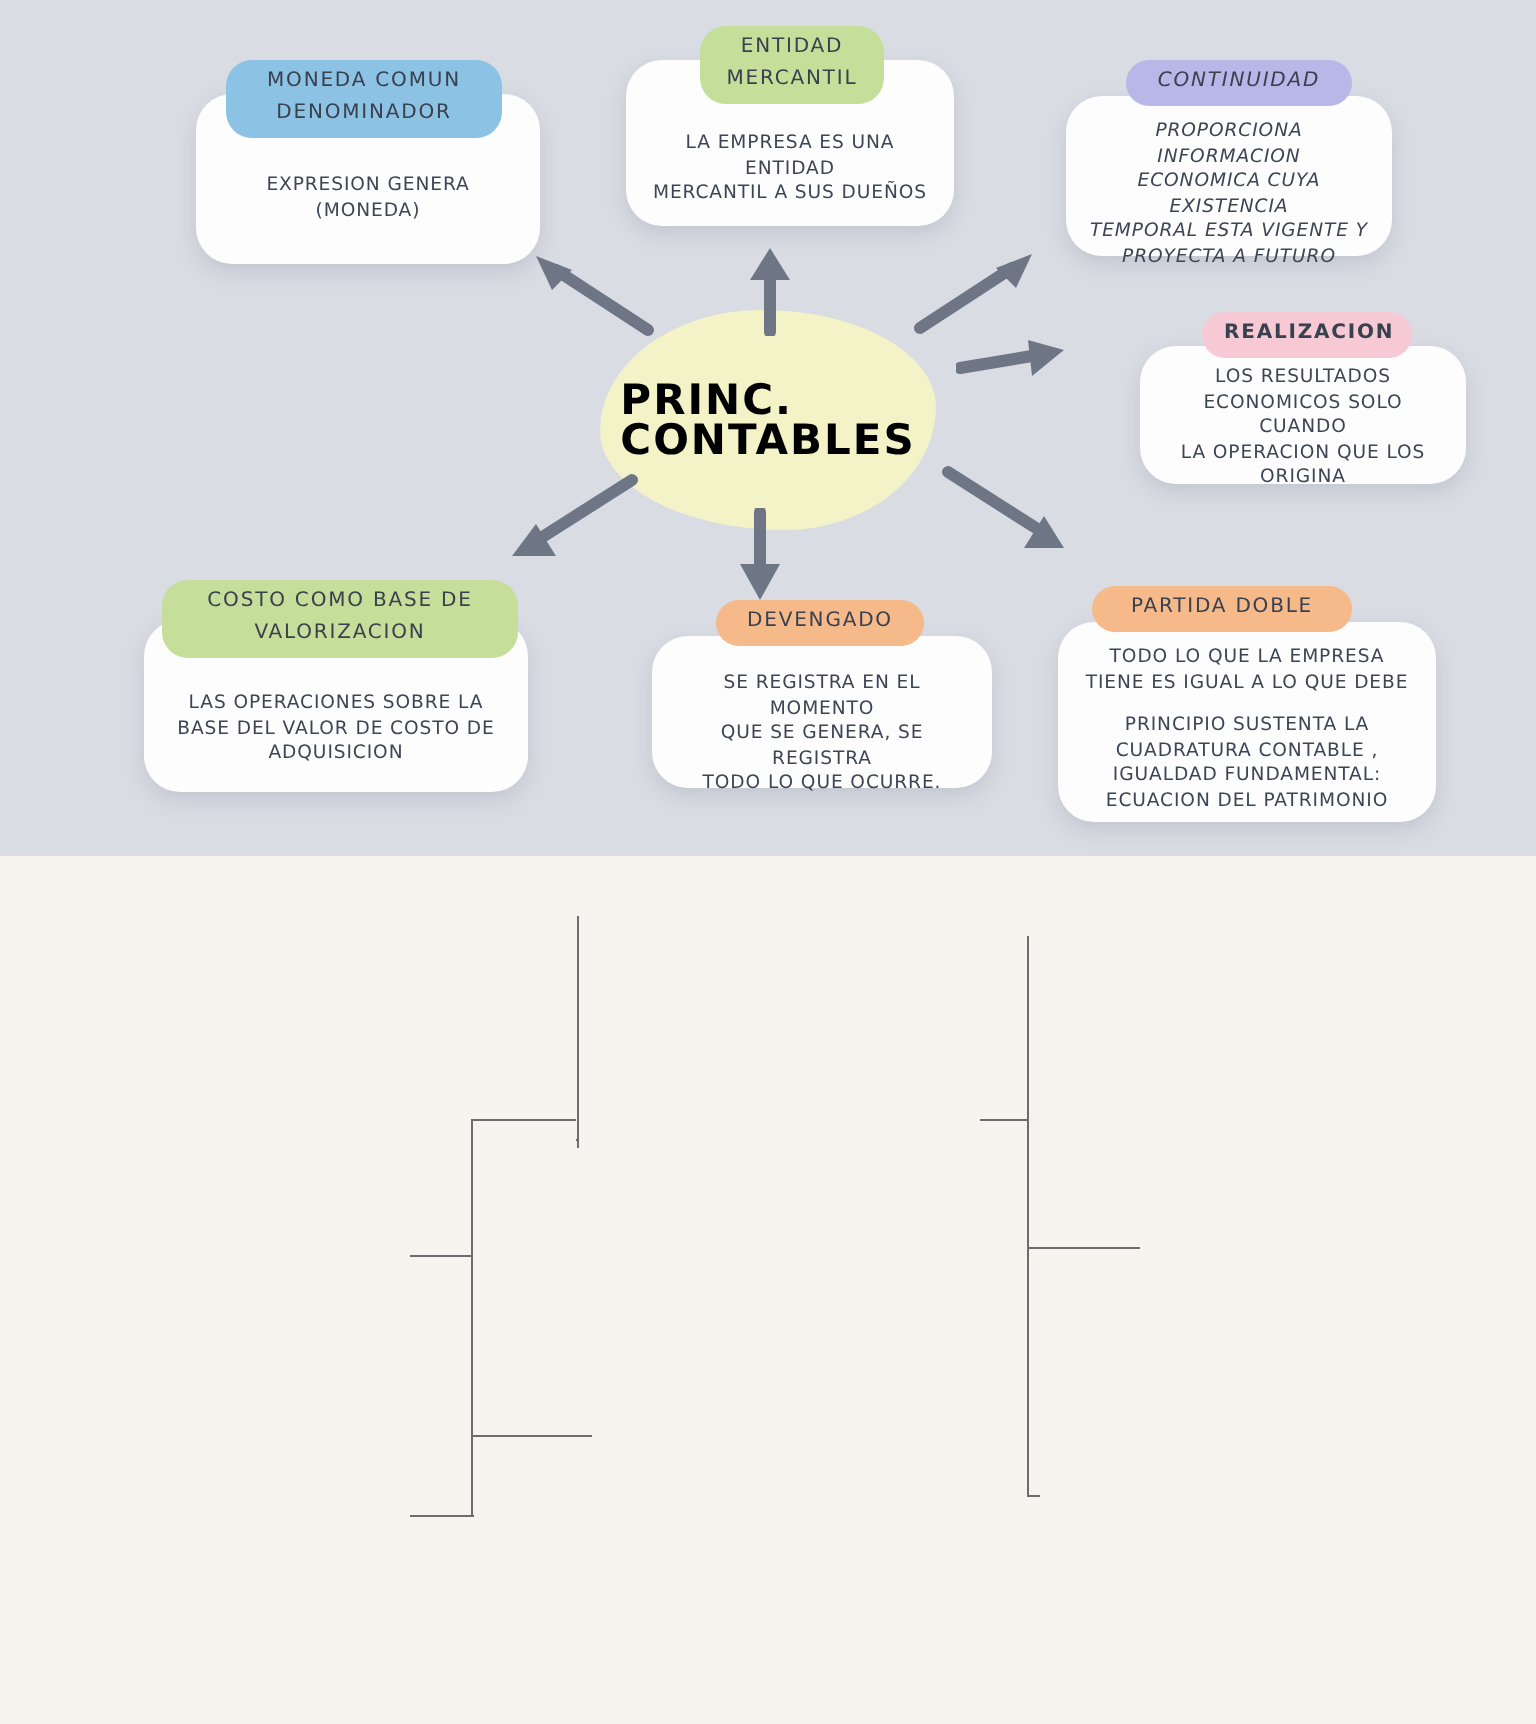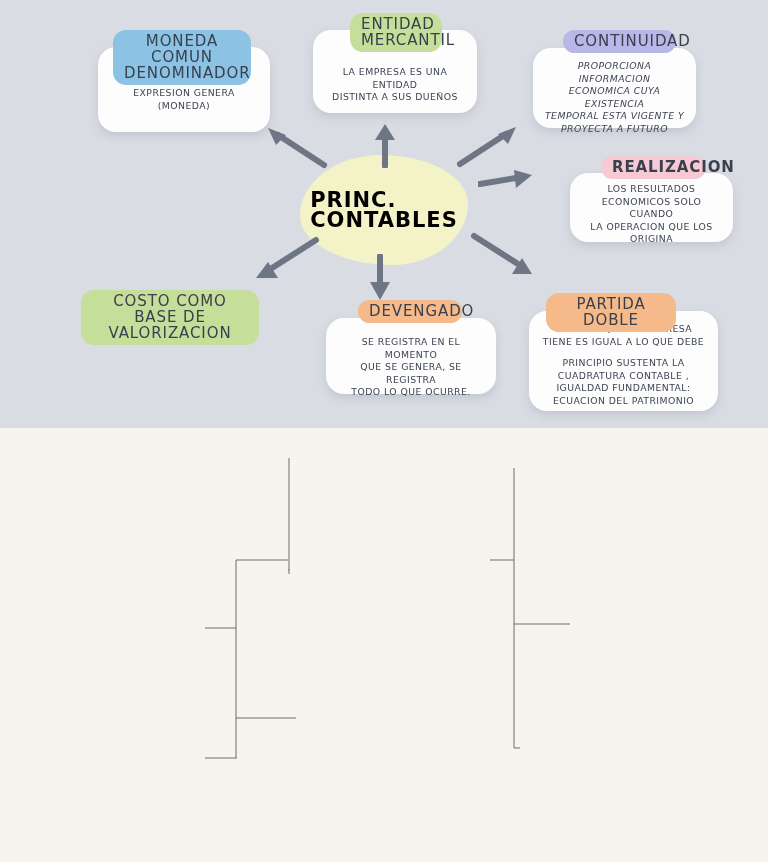--- a/index.html
+++ b/index.html
@@ -38,21 +38,21 @@
     text-align: center;
     padding: 0 10px;
   }
   .blue-line { color: #3f6fd0; }
 
   .chip {
     position: absolute;
     border-radius: 13px;
     font-family: "DejaVu Sans", sans-serif;
     color: #39404e;
-    font-size: 15px;
+    font-size: 10px;
     letter-spacing: .9px;
     line-height: 16px;
     text-align: center;
     padding: 3px 11px 4px;
     white-space: pre-line;
     z-index: 3;
   }
 
   
   #center-blob {
@@ -121,32 +121,32 @@
   </svg>
 
   <div class="card" style="left:98px;top:47px;width:172px;height:85px;">
     <div class="body" style="margin-top:40px;">EXPRESION GENERA (MONEDA)</div>
   </div>
   <div class="chip" style="left:113px;top:30px;width:138px;background:#8cc2e3;">MONEDA COMUN
 DENOMINADOR</div>
 
   <div class="card" style="left:313px;top:30px;width:164px;height:83px;">
     <div class="body" style="margin-top:36px;white-space:pre-line;">LA EMPRESA ES UNA ENTIDAD
-DISTINTA A SUS DUEÑOS</div>
+MERCANTIL A SUS DUEÑOS</div>
   </div>
   <div class="chip" style="left:350px;top:13px;width:92px;background:#c5de9a;">ENTIDAD
 MERCANTIL</div>
 
   <div class="card" style="left:533px;top:48px;width:163px;height:80px;">
     <div class="body" style="margin-top:12px;white-space:pre-line;font-style:italic;">PROPORCIONA INFORMACION
 ECONOMICA CUYA EXISTENCIA
 TEMPORAL ESTA VIGENTE Y
 PROYECTA A FUTURO</div>
   </div>
-  <div class="chip" style="left:563px;top:30px;width:113px;background:#b7b7e8;">CONTINUIDAD</div>
+  <div class="chip" style="left:563px;top:30px;width:113px;background:#b7b7e8;font-style:italic;">CONTINUIDAD</div>
 
   <div class="card" style="left:570px;top:173px;width:163px;height:69px;">
     <div class="body" style="margin-top:10px;white-space:pre-line;">LOS RESULTADOS
 ECONOMICOS SOLO CUANDO
 LA OPERACION QUE LOS
 ORIGINA</div>
   </div>
   <div class="chip" style="left:601px;top:156px;width:105px;background:#f6c9d5;font-weight:bold;">REALIZACION</div>
 
   <div class="card" style="left:529px;top:311px;width:189px;height:100px;">
@@ -159,20 +159,25 @@
   </div>
   <div class="chip" style="left:546px;top:293px;width:130px;background:#f5b98a;">PARTIDA DOBLE</div>
 
   <div class="card" style="left:326px;top:318px;width:170px;height:76px;">
     <div class="body" style="margin-top:18px;white-space:pre-line;">SE REGISTRA EN EL MOMENTO
 QUE SE GENERA, SE REGISTRA
 TODO LO QUE OCURRE.</div>
   </div>
   <div class="chip" style="left:358px;top:300px;width:104px;background:#f5b98a;">DEVENGADO</div>
 
+  <div class="card" style="left:72px;top:310px;width:192px;height:86px;">
+    <div class="body" style="margin-top:36px;white-space:pre-line;">LAS OPERACIONES SOBRE LA
+BASE DEL VALOR DE COSTO DE
+ADQUISICION</div>
+  </div>
   <div class="chip" style="left:81px;top:290px;width:178px;background:#c5de9a;">COSTO COMO BASE DE
 VALORIZACION</div>
 
   <div id="center-blob">
     <div class="lbl">PRINC.
 CONTABLES</div>
   </div>
 </div>
 
 <div id="bottom-panel">

